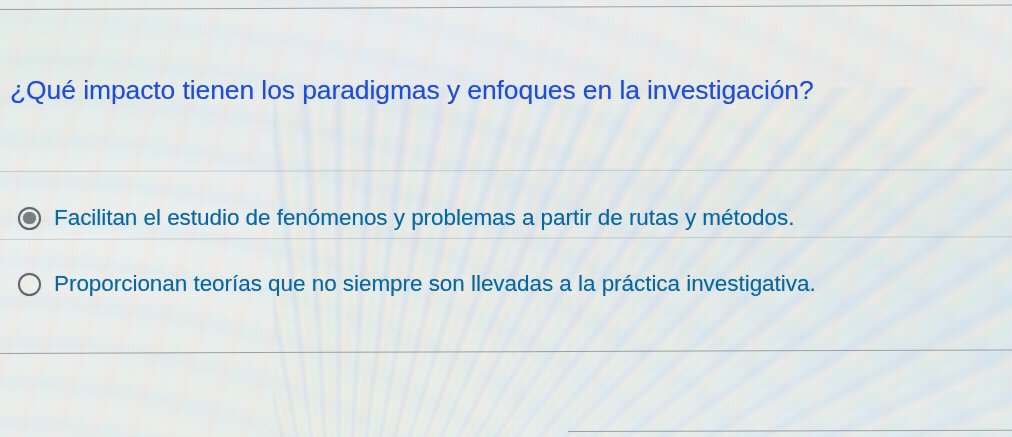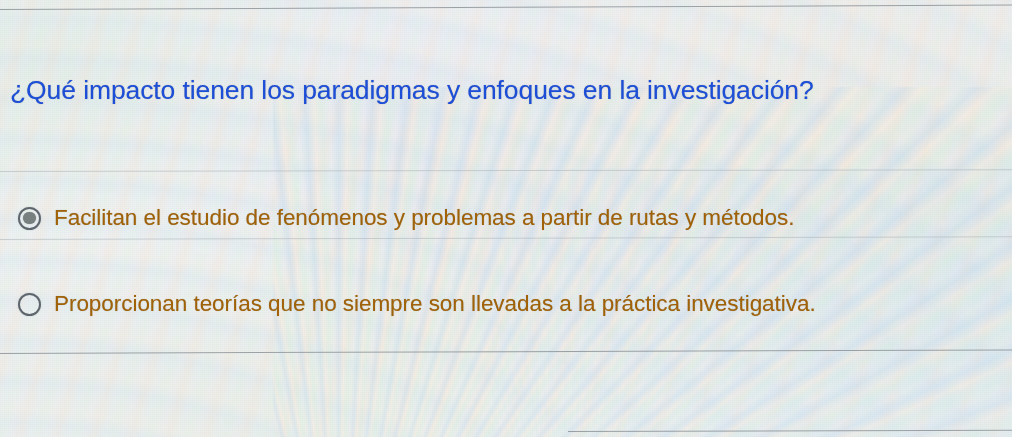--- a/index.html
+++ b/index.html
@@ -156,21 +156,21 @@
   .option {
     position: absolute;
     left: 18px;
     width: 985px;
     height: 40px;
     display: flex;
     align-items: center;
     cursor: pointer;
   }
   .option.opt-0 { top: 198px; }
-  .option.opt-1 { top: 264px; margin-top: 20px; }
+  .option.opt-1 { top: 264px; }
 
   .radio {
     flex: 0 0 auto;
     width: 23px;
     height: 23px;
     border-radius: 50%;
     border: 2.1px solid #5d666d;
     box-sizing: border-box;
     position: relative;
     margin-right: 13px;
@@ -187,21 +187,21 @@
     margin: -6.25px 0 0 -6.25px;
     border-radius: 50%;
     background: #77807f;
     box-shadow: 0 0 1px rgba(90,100,105,0.6);
   }
 
   .option-label {
     font-size: 22.5px;
     line-height: 30px;
     letter-spacing: -0.05px;
-    color: #a16207;
+    color: #0369a1;
     white-space: nowrap;
     text-shadow: 0 0 1px rgba(95,105,112,0.40);
   }
 </style>
 </head>
 <body>
 
 <div id="screen">
 
   <div class="bg-base"></div>

